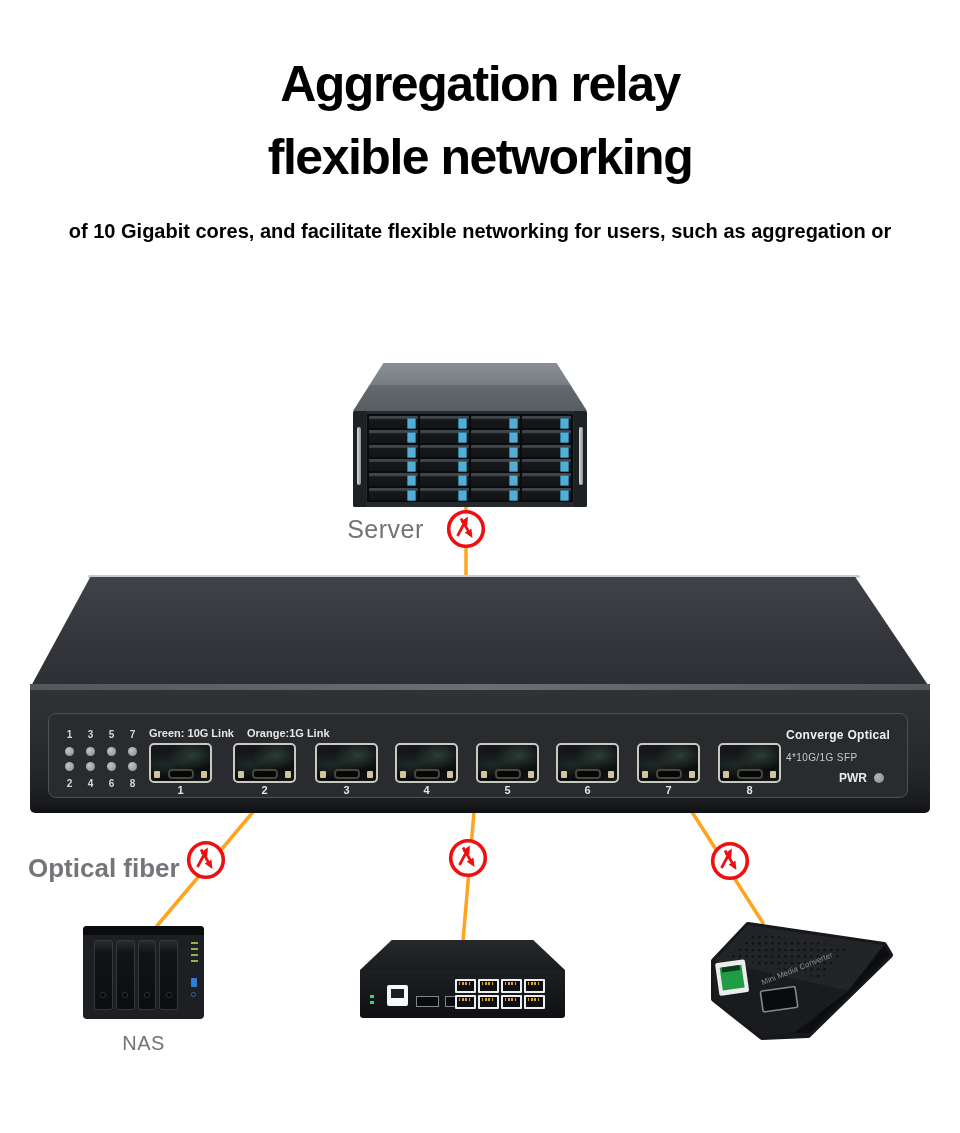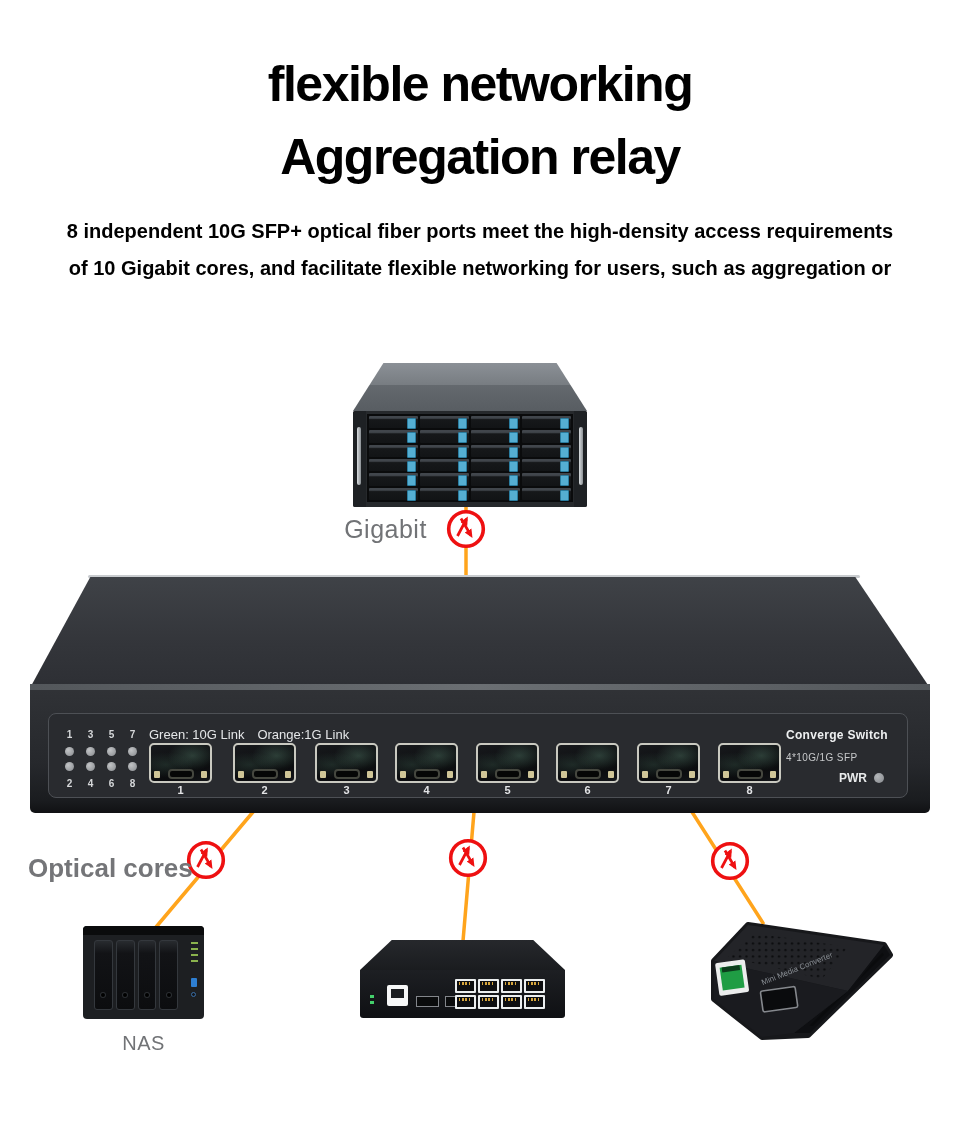--- a/index.html
+++ b/index.html
@@ -49,21 +49,21 @@
   .cs-bevel { position:absolute; left:0; top:109px; width:900px; height:6px;
       background:linear-gradient(90deg,#53575b, #6b6f73 50%, #53575b); }
   .cs-front { position:absolute; left:0; top:115px; width:900px; height:123px;
       background:linear-gradient(180deg,#303236 0%, #26282c 60%, #1a1c1f 90%, #101113 100%);
       border-radius:0 0 5px 5px; }
   .cs-panel { position:absolute; left:18px; top:23px; width:860px; height:85px;
       border:1px solid #4d5055; border-radius:8px; background:#292b2f; }
   .led-row { position:absolute; left:10px; display:grid; grid-template-columns:repeat(4,21px); justify-items:center; }
   .led-num { font-size:10px; font-weight:700; color:#d6d8da; }
   .led-dot { width:9px; height:9px; border-radius:50%; background:radial-gradient(circle at 35% 35%, #c2c4c6, #86898d); }
-  .legend { position:absolute; left:100px; top:13px; font-size:13px; font-weight:400; color:#e4e6e8; }
+  .legend { position:absolute; left:100px; top:13px; font-size:11px; font-weight:700; color:#e4e6e8; }
   .legend span { margin-right:13px; }
   .sfp-port { position:absolute; top:29px; width:63px; height:40px; border:2px solid #c9c9c0; border-radius:5px;
       background: radial-gradient(ellipse at 70% 30%, rgba(120,180,150,0.28), transparent 42%),
                   radial-gradient(ellipse at 25% 55%, rgba(100,160,130,0.18), transparent 45%),
                   linear-gradient(160deg,#17191c 0%, #0a0b0d 70%, #141619 100%); }
   .latch { position:absolute; bottom:3px; width:6px; height:7px; background:#cfc597; border-radius:1px; }
   .latch.ll { left:3px; } .latch.lr { right:3px; }
   .slot { position:absolute; left:50%; transform:translateX(-50%); bottom:2px; width:26px; height:10px;
       border:2px solid #45473f; border-radius:4px; background:#050606; }
   .port-num { position:absolute; top:70px; width:63px; text-align:center; font-size:11px; font-weight:700; color:#e2e3e5; }
@@ -107,25 +107,24 @@
 
   
   .transceiver { position:absolute; left:698px; top:895px; z-index:2; }
 </style>
 </head>
 <body>
 
 <div class="canvas">
 
   <div class="title">
+    <div>Aggregation relay</div>
     <div>flexible networking</div>
-    <div>Aggregation relay</div>
   </div>
   <div class="desc">
-    <div>8 independent 10G SFP+ optical fiber ports meet the high-density access requirements</div>
     <div>of 10 Gigabit cores, and facilitate flexible networking for users, such as aggregation or</div>
   </div>
 
   <svg class="lines-svg" width="960" height="1133">
     <line x1="466" y1="497" x2="466" y2="578" stroke="#FFA41C" stroke-width="3.5" stroke-linecap="round"></line>
     <line x1="253" y1="812" x2="151" y2="933" stroke="#FFA41C" stroke-width="3.5" stroke-linecap="round"></line>
     <line x1="474" y1="812" x2="463" y2="941" stroke="#FFA41C" stroke-width="3.5" stroke-linecap="round"></line>
     <line x1="692" y1="812" x2="763" y2="923" stroke="#FFA41C" stroke-width="3.5" stroke-linecap="round"></line>
   </svg>
 
@@ -188,21 +187,21 @@
           <div class="tray"></div>
           <div class="tray"></div>
           <div class="tray"></div>
         <div class="tray"></div>
           <div class="tray"></div>
           <div class="tray"></div>
           <div class="tray"></div>
       </div>
     </div>
   </div>
-  <div class="dev-label" style="left:328px; top:515px; width:115px; font-size:25px;">Gigabit</div>
+  <div class="dev-label" style="left:328px; top:515px; width:115px; font-size:25px;">Server</div>
 
   <div class="cswitch">
     <div class="cs-topline"></div>
     <div class="cs-top"></div>
     <div class="cs-bevel"></div>
     <div class="cs-front">
       <div class="cs-panel">
 
         <div class="led-row" style="top:15px;">
           <span class="led-num">1</span>
@@ -276,31 +275,31 @@
 
         <span class="port-num" style="left:100px;">1</span>
         <span class="port-num" style="left:184px;">2</span>
         <span class="port-num" style="left:266px;">3</span>
         <span class="port-num" style="left:346px;">4</span>
         <span class="port-num" style="left:427px;">5</span>
         <span class="port-num" style="left:507px;">6</span>
         <span class="port-num" style="left:588px;">7</span>
         <span class="port-num" style="left:669px;">8</span>
 
-        <div class="cs-brand">Converge Switch</div>
+        <div class="cs-brand">Converge Optical</div>
         <div class="cs-model">4*10G/1G SFP</div>
         <div class="cs-pwr">
           <b>PWR</b>
           <i class="pwr-led"></i>
         </div>
       </div>
     </div>
   </div>
 
-  <div class="fiber-label">Optical cores</div>
+  <div class="fiber-label">Optical fiber</div>
 
   <div class="nas">
     <div class="nas-bays">
       <div class="nas-bay"></div>
       <div class="nas-bay"></div>
       <div class="nas-bay"></div>
       <div class="nas-bay"></div>
     </div>
     <div class="nas-side">
       <div class="nas-led"></div>

